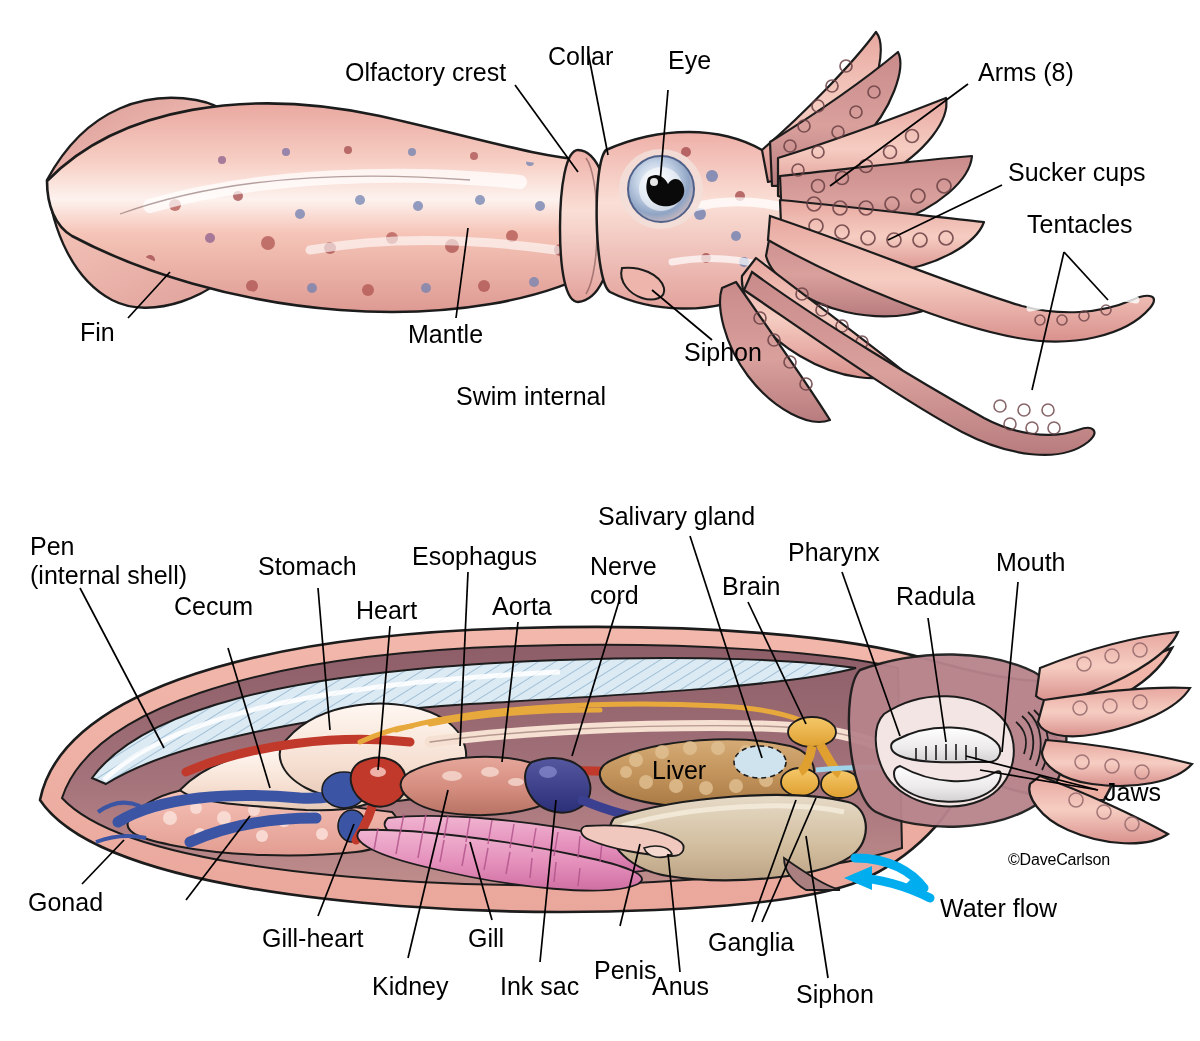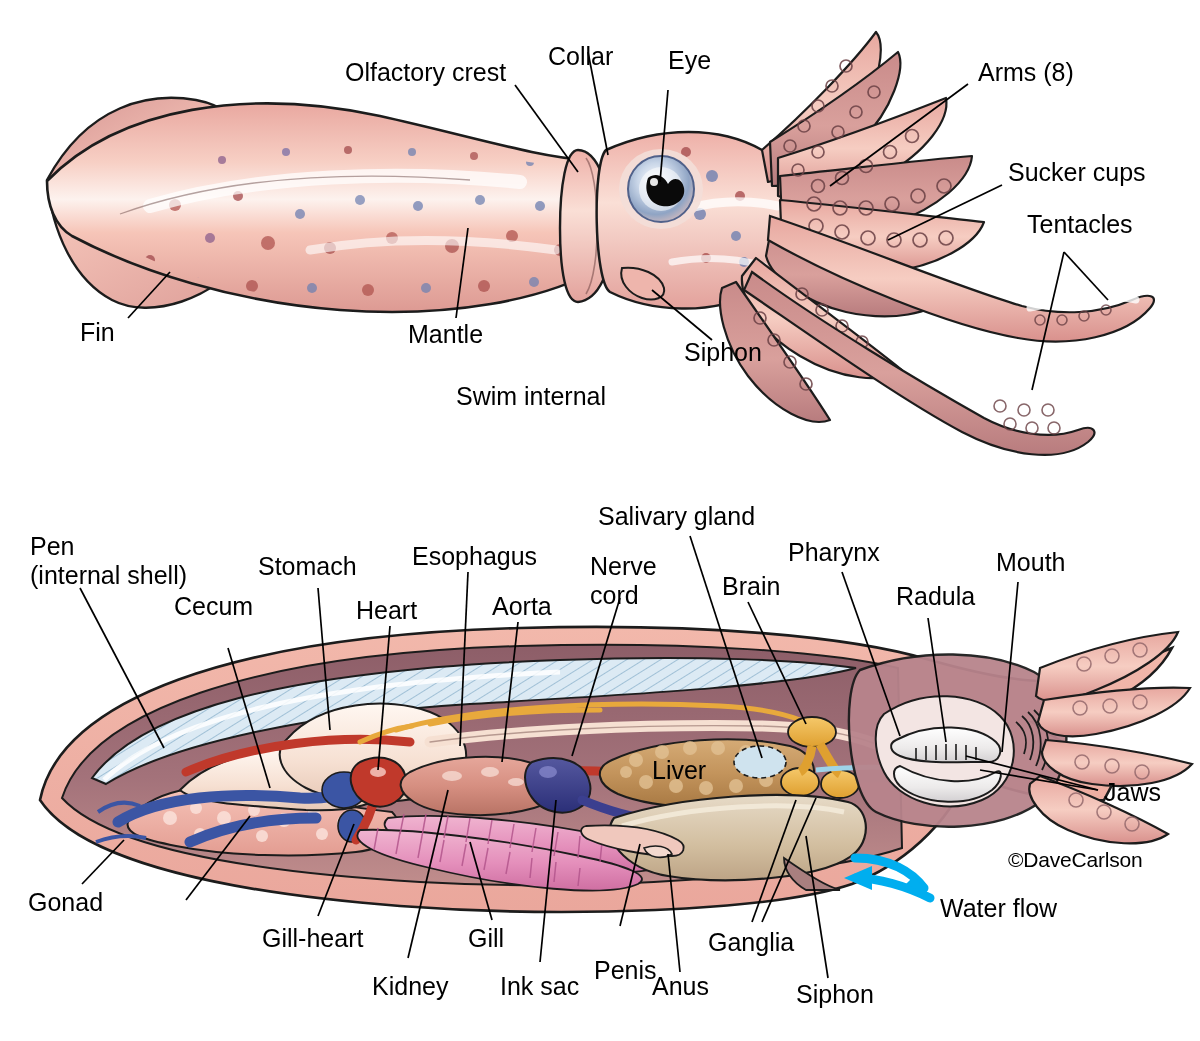--- a/index.html
+++ b/index.html
@@ -2,21 +2,21 @@
 <html><head>
 <meta charset="utf-8">
 <style>
   html,body{margin:0;padding:0;background:#ffffff;}
   body{width:1200px;height:1041px;position:relative;overflow:hidden;
        font-family:"Liberation Sans", sans-serif;color:#000;}
   #stage{position:absolute;inset:0;width:1200px;height:1041px;}
   svg.art{position:absolute;left:0;top:0;width:1200px;height:1041px;overflow:visible;}
   .lbl{position:absolute;font-size:25px;line-height:29px;color:#000;
        white-space:pre;font-family:"Liberation Sans", sans-serif;}
-  .lbl.cr{font-size:21px;line-height:19px;letter-spacing:-0.2px;}
+  .lbl.cr{font-size:16px;line-height:19px;letter-spacing:-0.2px;}
   .lbl.two{white-space:pre-line;}
 </style>
 </head>
 <body>
 
 <div id="stage">
 
   <svg class="art" viewBox="0 0 1200 1041">
     <defs>
       <linearGradient id="gMantle" x1="0" y1="0" x2="0" y2="1">

